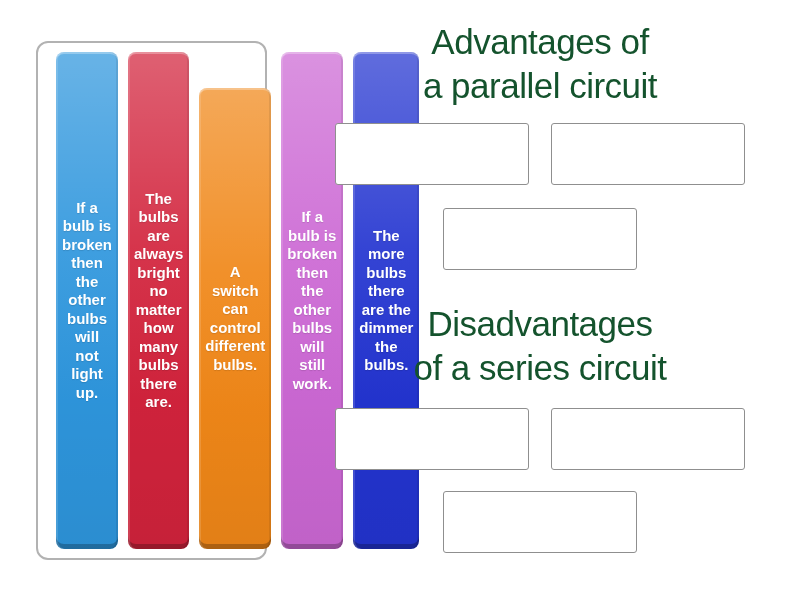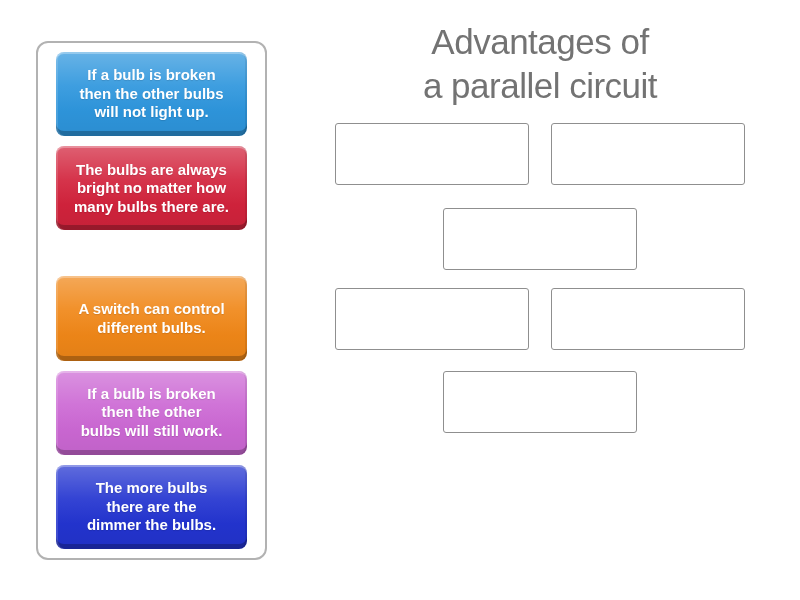--- a/index.html
+++ b/index.html
@@ -19,21 +19,21 @@
     position: absolute;
     left: 36px;
     top: 41px;
     width: 231px;
     height: 519px;
     background: #ffffff;
     border: 2px solid #b2b2b2;
     border-radius: 12px;
     padding: 9px 18px;
     display: flex;
-    flex-direction: column;
+    flex-direction: row;
     gap: 10px;
   }
 
   .card {
     flex: 1 1 0;
     border-radius: 8px;
     display: flex;
     align-items: center;
     justify-content: center;
     text-align: center;
@@ -72,21 +72,21 @@
     width: 100%;
     display: flex;
     flex-direction: column;
     align-items: center;
   }
 
   .group-title {
     font-size: 35px;
     line-height: 44px;
     font-weight: 400;
-    color: #737373;
+    color: #14532d;
     text-align: center;
     letter-spacing: -0.5px;
   }
 
   .group-advantages .group-title { margin-top: 20px; }
   .group-disadvantages .group-title { margin-top: 32px; }
 
   .slot-row {
     display: flex;
     gap: 22px;
@@ -135,20 +135,21 @@
       <div class="slot-row row-top">
         <div class="slot"></div>
         <div class="slot"></div>
       </div>
       <div class="slot-row row-bottom">
         <div class="slot"></div>
       </div>
     </section>
 
     <section class="group group-disadvantages">
+      <h2 class="group-title">Disadvantages<br>of a series circuit</h2>
       <div class="slot-row row-top">
         <div class="slot"></div>
         <div class="slot"></div>
       </div>
       <div class="slot-row row-bottom">
         <div class="slot"></div>
       </div>
     </section>
 
   </div>

